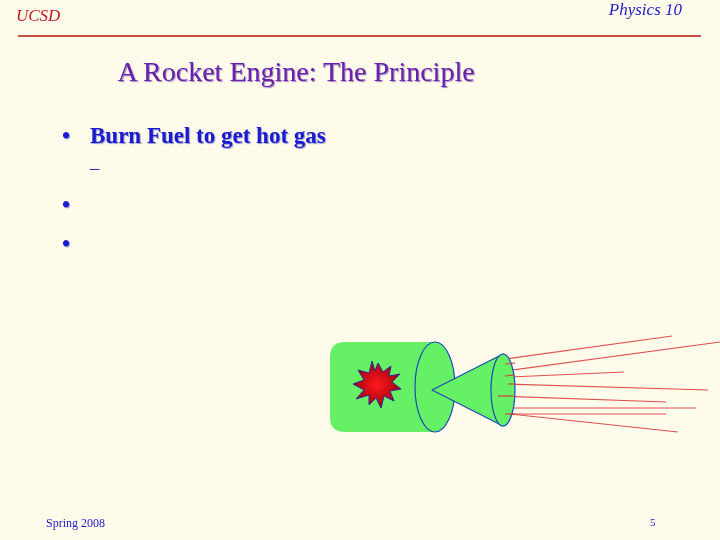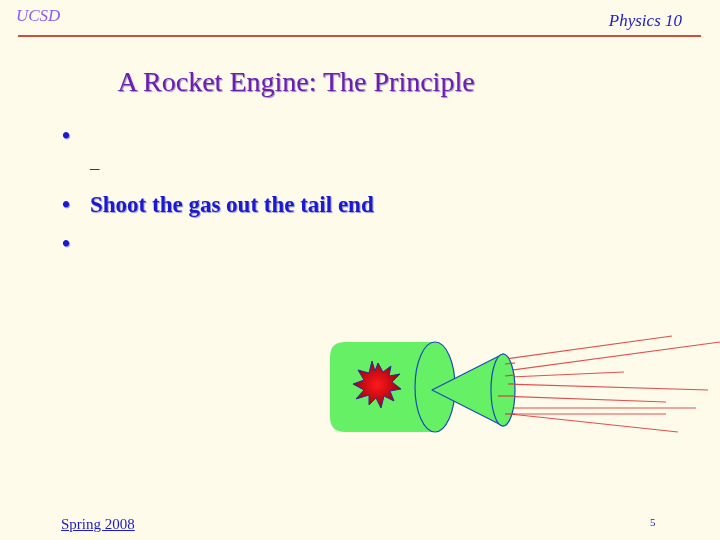--- a/index.html
+++ b/index.html
@@ -1,53 +1,53 @@
 <!DOCTYPE html>
 <html><head>
 <meta charset="utf-8">
 <style>
   html, body { margin:0; padding:0; }
   body { width:720px; height:540px; background:#fffbeb; position:relative; overflow:hidden;
          font-family:"Liberation Serif", "DejaVu Serif", serif; }
-  .hdr-left { position:absolute; left:16px; top:6px; font-size:17px; font-style:italic; color:#8b5cf6; }
-  .hdr-right { position:absolute; right:38px; top:11px; font-size:17px; font-style:italic; color:#1c1cc8; }
+  .hdr-left { position:absolute; left:16px; top:6px; font-size:17px; font-style:italic; color:#b91c1c; }
+  .hdr-right { position:absolute; right:38px; top:0; font-size:17px; font-style:italic; color:#1c1cc8; }
   .hdr-rule { position:absolute; left:18px; top:35px; width:683px; height:2px; background:#c8503c; }
-  .title { position:absolute; left:0; width:592px; top:66px; text-align:center; font-size:28px;
+  .title { position:absolute; left:0; width:592px; top:56px; text-align:center; font-size:28px;
            color:#6a1fb0; text-shadow:1px 1px 1px #9a88b8; }
   .bullets { position:absolute; left:62px; top:120px; width:600px; }
   .b1 { font-size:23px; font-weight:bold; color:#1a1ad0; text-shadow:1px 1px 1px #9a9ad0;
         display:flex; line-height:31px; }
   .b1 .dot { width:28px; flex:none; }
   .b2 { font-size:19px; color:#1a1ad0; display:flex; line-height:26px; padding-left:28px; margin-top:4px; }
   .b2 .dash { width:24px; flex:none; }
   .gap { height:8px; }
-  .footer-left { position:absolute; left:61px; top:516px; font-size:15px; color:#1c1cc8;text-decoration:underline; }
+  .footer-left { position:absolute; left:46px; top:516px; font-size:12px; color:#1c1cc8; }
   .footer-right { position:absolute; left:650px; top:516px; font-size:11px; color:#1c1cc8; }
   svg.diagram { position:absolute; left:0; top:0; }
 </style>
 </head>
 <body>
 
 <div class="hdr-left">UCSD</div>
 <div class="hdr-right">Physics 10</div>
 <div class="hdr-rule"></div>
 
 <div class="title">A Rocket Engine: The Principle</div>
 
 <div class="bullets">
   <div class="b1">
     <span class="dot">•</span>
+    <span>Burn Fuel to get hot gas</span>
   </div>
   <div class="b2">
     <span class="dash">–</span>
   </div>
   <div class="gap"></div>
   <div class="b1">
     <span class="dot">•</span>
-    <span>Shoot the gas out the tail end</span>
   </div>
   <div class="gap"></div>
   <div class="b1">
     <span class="dot">•</span>
   </div>
 </div>
 
 <svg class="diagram" width="720" height="540">
   <defs>
     <radialGradient id="boom" cx="50%" cy="50%" r="50%">

